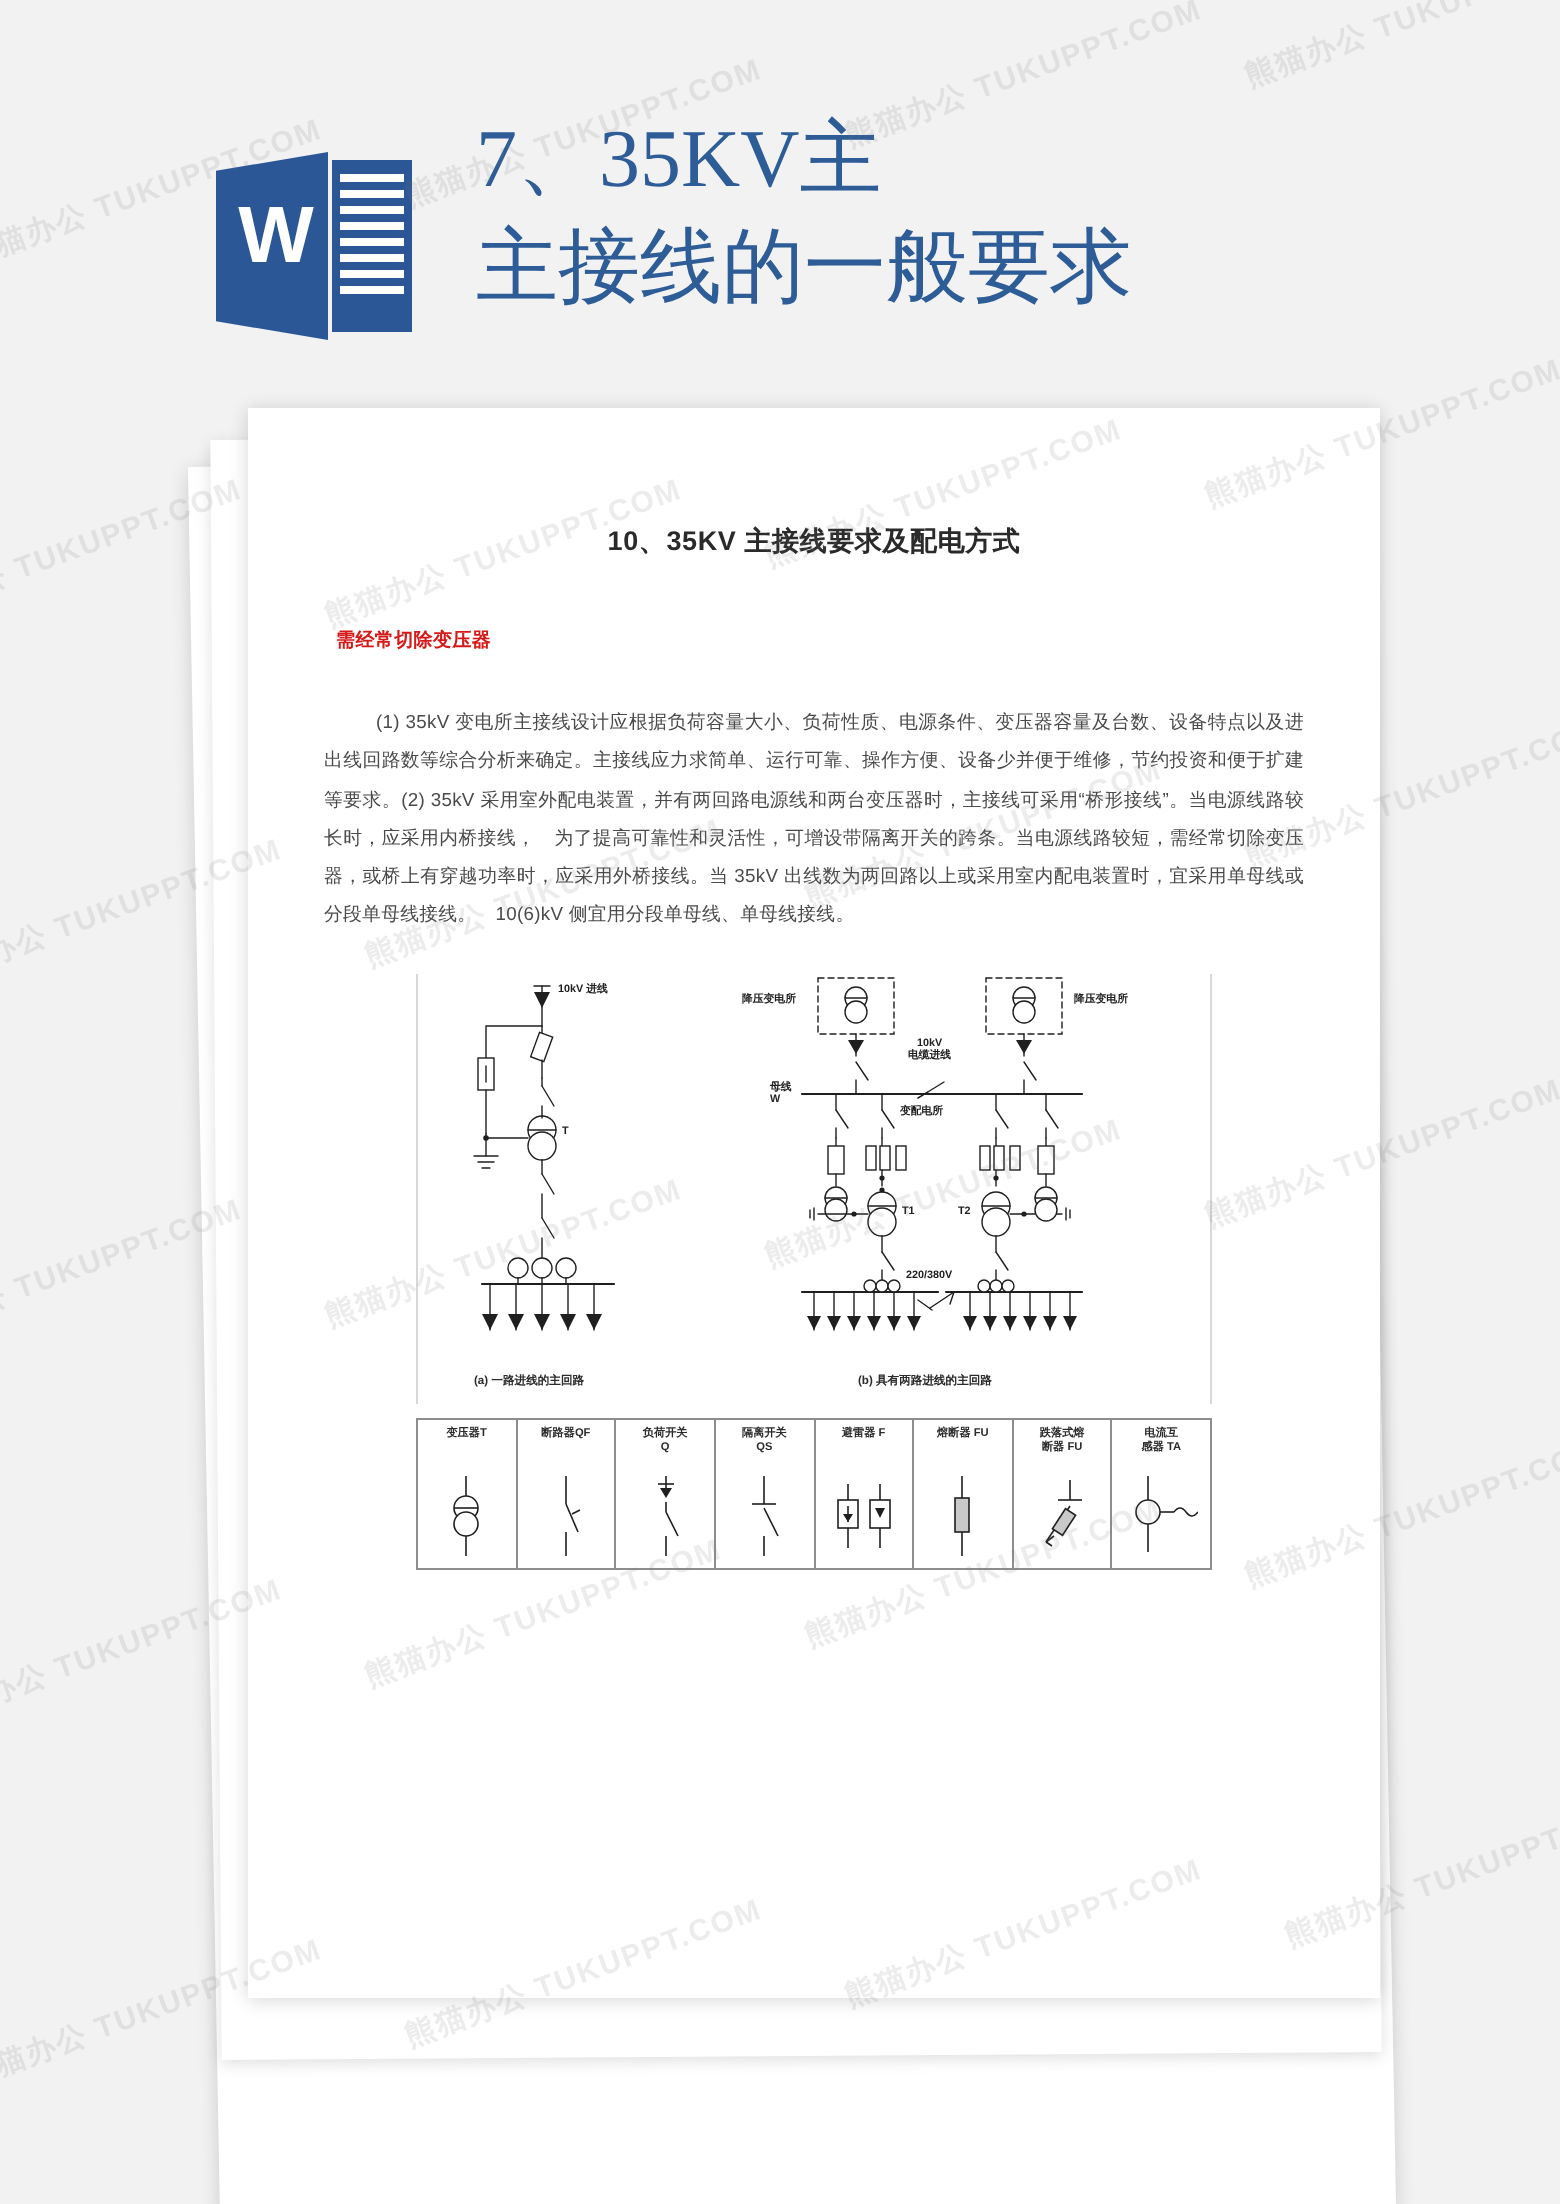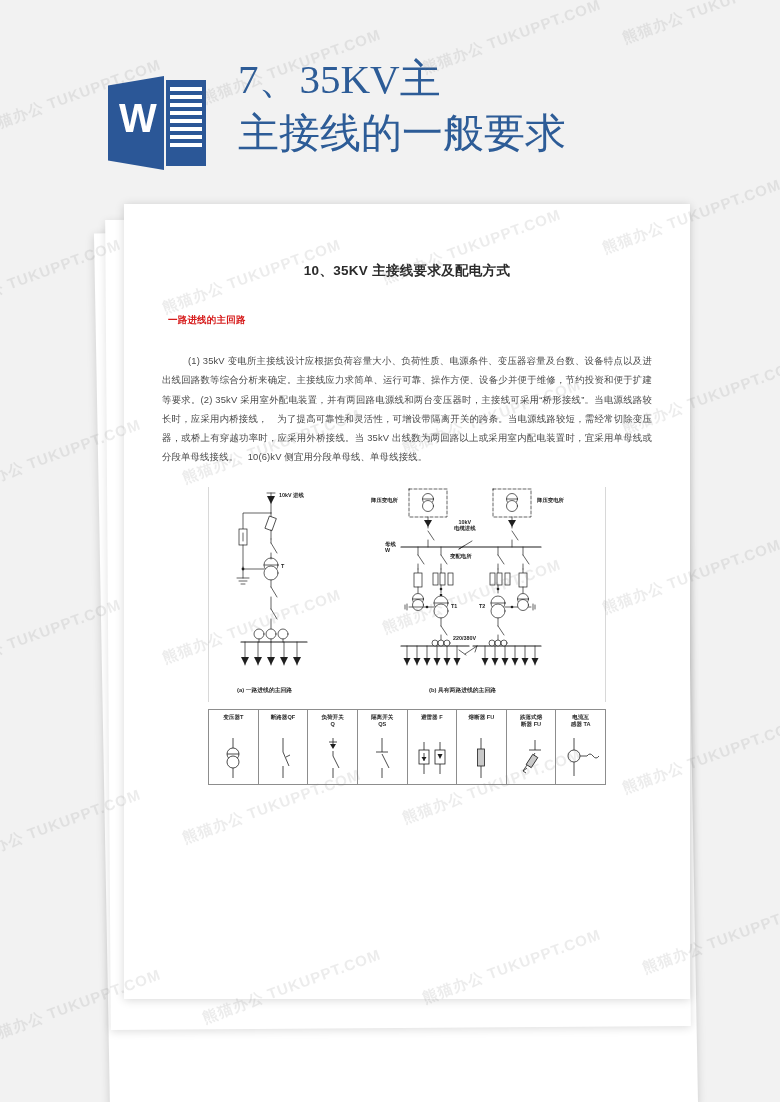--- a/index.html
+++ b/index.html
@@ -271,21 +271,21 @@
   </div>
 
   <div class="sheet sheet-back2"></div>
   <div class="sheet sheet-back1"></div>
 
   <div class="sheet sheet-front">
     <div class="page-body">
 
       <div class="page-title">10、35KV  主接线要求及配电方式</div>
 
-      <div class="section-head">一路进线的主回路</div>
+      <div class="section-head">需经常切除变压器</div>
 
       <div class="para"><span class="indent"></span><span>(1) 35kV 变电所主接线设计应根据负荷容量大小、负荷性质、电源条件、变压器容量及台数、设备特点以及进出线回路数等综合分析来确定。主接线应力求简单、运行可靠、操作方便、设备少并便于维修，节约投资和便于扩建等要求。(2) 35kV 采用室外配电装置，并有两回路电源线和两台变压器时，主接线可采用“桥形接线”。当电源线路较长时，应采用内桥接线，　为了提高可靠性和灵活性，可增设带隔离开关的跨条。当电源线路较短，需经常切除变压器，或桥上有穿越功率时，应采用外桥接线。当 35kV 出线数为两回路以上或采用室内配电装置时，宜采用单母线或分段单母线接线。　10(6)kV 侧宜用分段单母线、单母线接线。</span></div>
 
       <div class="figure">
         <div class="fig-frame"></div>
 
         <svg class="fig-svg" width="412" height="225" viewBox="0 0 412 225">
           <g stroke="#1f1f1f" stroke-width="0.7" fill="none" stroke-linecap="round">
 
             <path d="M70 10 L70 30"></path>

